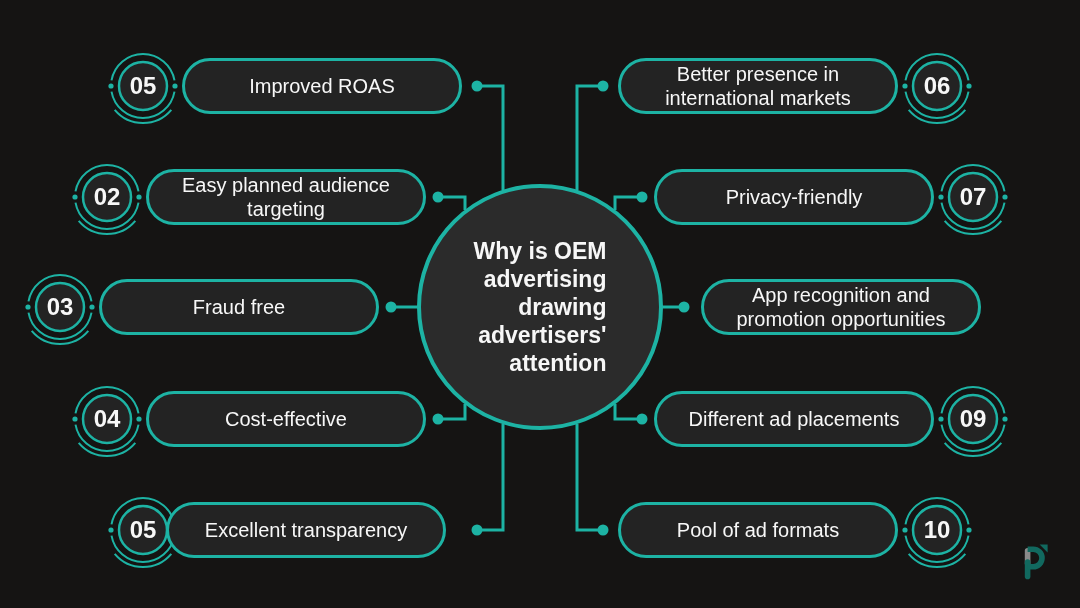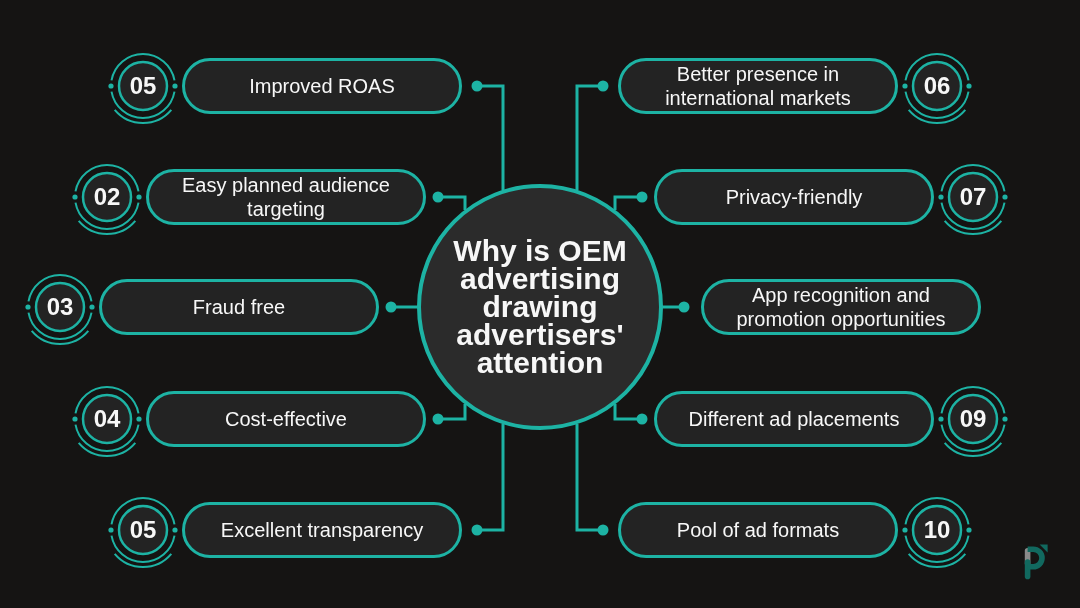--- a/index.html
+++ b/index.html
@@ -26,22 +26,22 @@
   .center-circle{
     position:absolute;left:417px;top:184px;width:246px;height:246px;
     background:var(--circle-fill);
     border:4px solid var(--accent);
     border-radius:50%;
     box-sizing:border-box;
     display:flex;align-items:center;justify-content:center;
   }
   .center-title{
     color:var(--text);
-    font-size:30px;font-weight:700;line-height:28px;
-    text-align:center;white-space:pre-line;
+    font-size:23px;font-weight:700;line-height:28px;
+    text-align:right;white-space:pre-line;
   }
 
   .pill{
     position:absolute;width:280px;height:56px;box-sizing:border-box;
     background:var(--pill-fill);
     border:3px solid var(--accent);
     border-radius:28px;
     display:flex;align-items:center;justify-content:center;
     text-align:center;
     color:var(--text);font-size:20px;font-weight:500;line-height:24px;
@@ -56,21 +56,21 @@
   }
   .ring-inner{fill:var(--pill-fill);stroke:var(--accent);stroke-width:2.5;}
   .arc{fill:none;stroke:var(--accent);stroke-width:2;}
   .dot{fill:var(--accent);}
 
   
   .p1{left:182px;top:58px;}   .b1{left:105px;top:48px;}
   .p2{left:146px;top:169px;}  .b2{left:69px;top:159px;}
   .p3{left:99px;top:279px;}   .b3{left:22px;top:269px;}
   .p4{left:146px;top:391px;}  .b4{left:69px;top:381px;}
-  .p5{left:182px;top:502px;justify-content:center;}  .b5{left:105px;top:492px;}
+  .p5{left:166px;top:502px;justify-content:center;}  .b5{left:105px;top:492px;}
   
   .p6{left:618px;top:58px;justify-content:flex-end;}   .b6{left:899px;top:48px;}
   .p7{left:654px;top:169px;}  .b7{left:935px;top:159px;}
   .p8{left:701px;top:279px;}  .b8{left:982px;top:269px;}
   .p9{left:654px;top:391px;}  .b9{left:935px;top:381px;}
   .p10{left:618px;top:502px;} .b10{left:899px;top:492px;}
 
   .logo{position:absolute;left:1018px;top:540px;width:32px;height:44px;}
 </style>
 </head>

